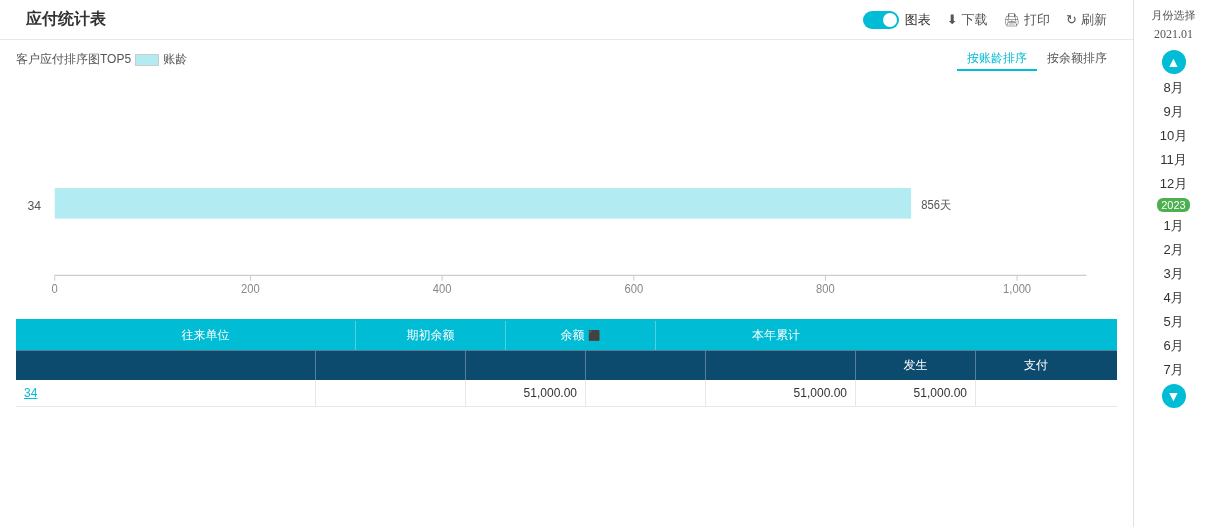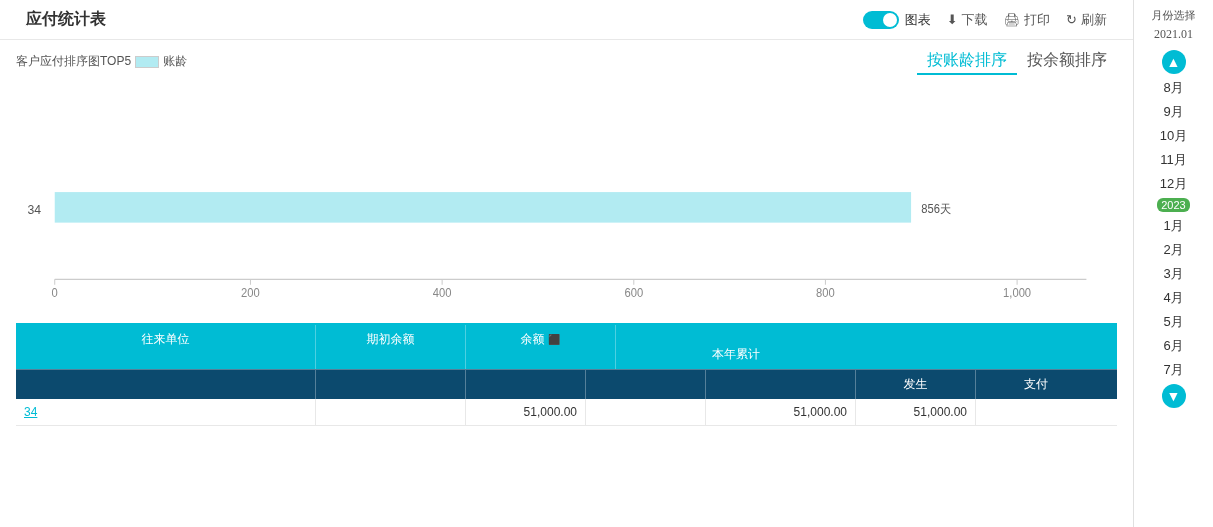--- a/index.html
+++ b/index.html
@@ -20,43 +20,43 @@
     .action-btn { display: flex; align-items: center; gap: 4px; color: #555; cursor: pointer; font-size: 13px; }
 
     
     .chart-section { background: #fff; padding: 8px 16px; flex: 1; display: flex; flex-direction: column; overflow: hidden; }
 
     .chart-legend { display: flex; align-items: center; justify-content: space-between; margin-bottom: 8px; }
     .legend-left { display: flex; align-items: center; gap: 4px; font-size: 12px; color: #555; }
     .legend-item { display: flex; align-items: center; gap: 4px; }
     .legend-color { width: 24px; height: 12px; background: #b2ebf2; border: 1px solid #ccc; }
     .sort-btns { display: flex; gap: 0; }
-    .sort-btn { padding: 2px 10px; font-size: 16px; cursor: pointer; color: #555; border-bottom: 2px solid transparent; }
+    .sort-btn { padding: 2px 10px; font-size: 12px; cursor: pointer; color: #555; border-bottom: 2px solid transparent; }
     .sort-btn.active { color: #00bcd4; border-bottom: 2px solid #00bcd4; }
 
     
     .bar-chart { width: 100%; height: 240px; position: relative; }
     .bar-chart svg { width: 100%; height: 100%; }
 
     
     .table-section { background: #fff; border-top: 2px solid #00bcd4; }
-    .table-header { display: flex; background: #00bcd4; color: #fff; font-size: 12px; }
+    .table-header { display: flex; background: #00bcd4; color: #fff; font-size: 12px; padding-left: 40px; }
     .table-header-cell { padding: 6px 8px; text-align: center; border-right: 1px solid rgba(255,255,255,0.3); flex-shrink: 0; }
     .table-sub-header { display: flex; background: #0c4a6e; color: #fff; font-size: 12px; border-top: 1px solid rgba(255,255,255,0.3); }
     .table-row { display: flex; font-size: 12px; border-bottom: 1px solid #e8e8e8; }
     .table-cell { padding: 6px 8px; text-align: right; border-right: 1px solid #e8e8e8; flex-shrink: 0; }
     .table-cell.left { text-align: left; }
 
     
     .col-unit { width: 300px; }
     .col-opening { width: 150px; }
     .col-current { width: 120px; }
     .col-payment { width: 120px; }
     .col-balance { width: 150px; }
-    .col-year-total { width: 240px; margin-top: 15px; }
+    .col-year-total { width: 240px; }
     .col-year-occur { width: 120px; }
     .col-year-pay { width: 120px; }
 
     
     .sidebar { width: 80px; background: #fff; border-left: 1px solid #e0e0e0; display: flex; flex-direction: column; align-items: center; padding: 8px 0; }
     .sidebar-title { font-size: 11px; color: #555; margin-bottom: 4px; }
     .sidebar-year { font-size: 12px; color: #555; margin-bottom: 6px; font-family: Liberation Serif, serif; }
     .sidebar-nav-btn { width: 24px; height: 24px; background: #00bcd4; border-radius: 50%; display: flex; align-items: center; justify-content: center; cursor: pointer; color: #fff; font-size: 14px; margin: 2px 0; }
     .sidebar-month { font-size: 13px; color: #333; padding: 3px 0; cursor: pointer; width: 100%; text-align: center; }
     .year-badge { background: #4caf50; color: #fff; font-size: 11px; padding: 1px 4px; border-radius: 6px; margin: 2px 0; width: fit-content; }

